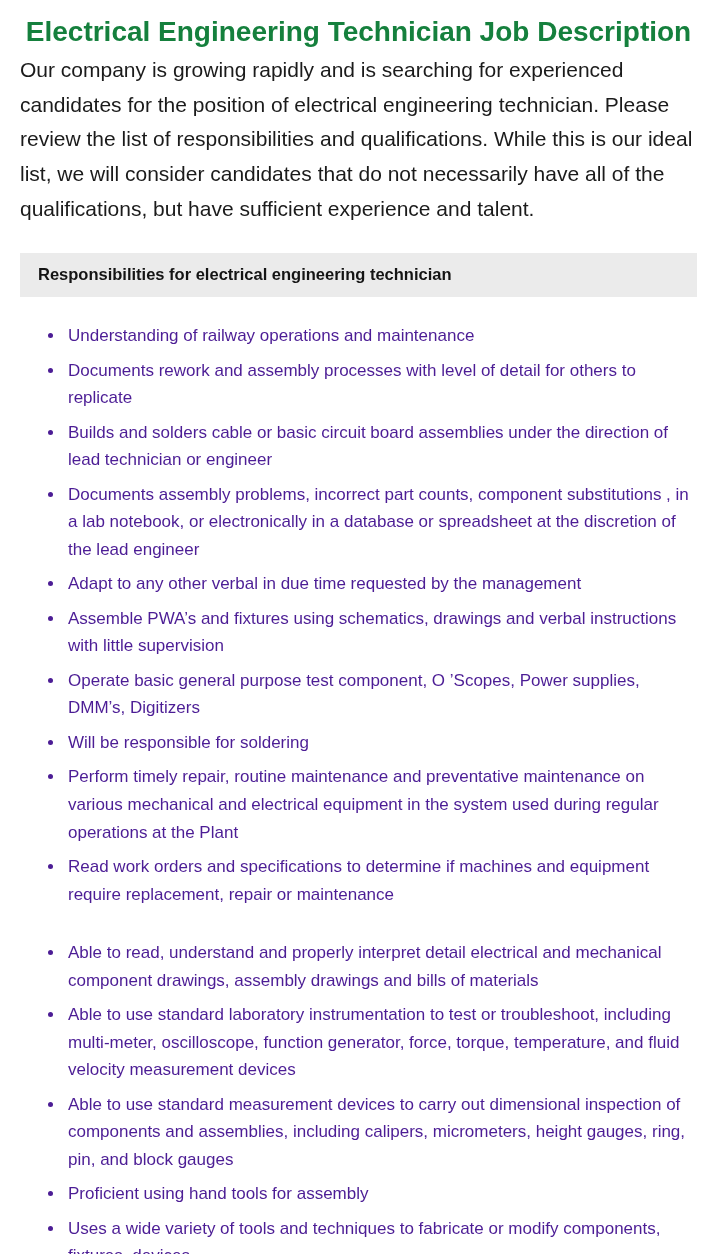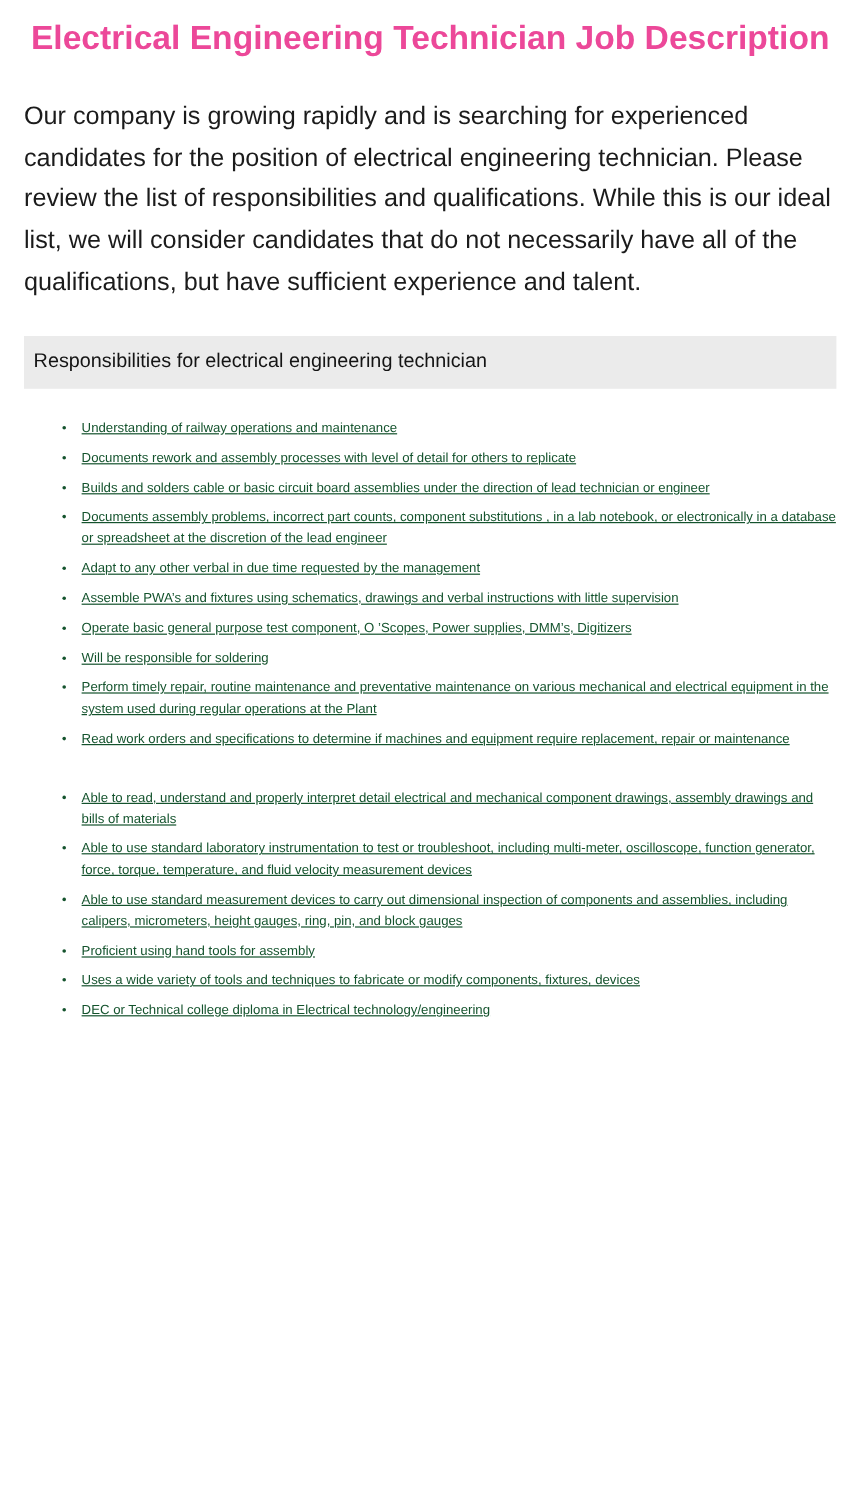--- a/index.html
+++ b/index.html
@@ -15,51 +15,50 @@
     .doc {
       padding: 6px 23px 30px 20px;
       box-sizing: border-box;
       width: 720px;
     }
     .doc-title {
       font-size: 28px;
       line-height: 1.25;
       font-weight: 700;
       text-align: center;
-      margin: 8px 0 31px 0;
-      color: #ec4899;
+      margin: 8px 0 4px 0;
+      color: #15803d;
       letter-spacing: 0;
     }
     .intro {
       font-size: 21px;
       line-height: 1.65;
       margin: 0 0 27px 0;
       color: #1b1b1b;
     }
     .section-heading {
       background: #ebebeb;
       font-size: 16.5px;
-      font-weight: 400;
-      padding: 12px 8px;
+      font-weight: 700;
+      padding: 12px 18px;
       margin: 0;
       color: #141414;
       line-height: 1.2;
     }
     ul.bullet-list {
       margin: 25px 0 31px 0;
       padding: 0 0 0 45px;
       list-style: disc outside;
     }
     ul.bullet-list li {
-      font-size: 11px;
+      font-size: 17px;
       line-height: 1.62;
       padding-left: 3px;
       margin-bottom: 7px;
-      color: #14532d;
-      text-decoration: underline;
+      color: #4c1d95;
     }
     ul.bullet-list li:last-child {
       margin-bottom: 4px;
     }
     section:last-child ul.bullet-list {
       margin-bottom: 0;
     }
   </style>
 </head>
 <body>

